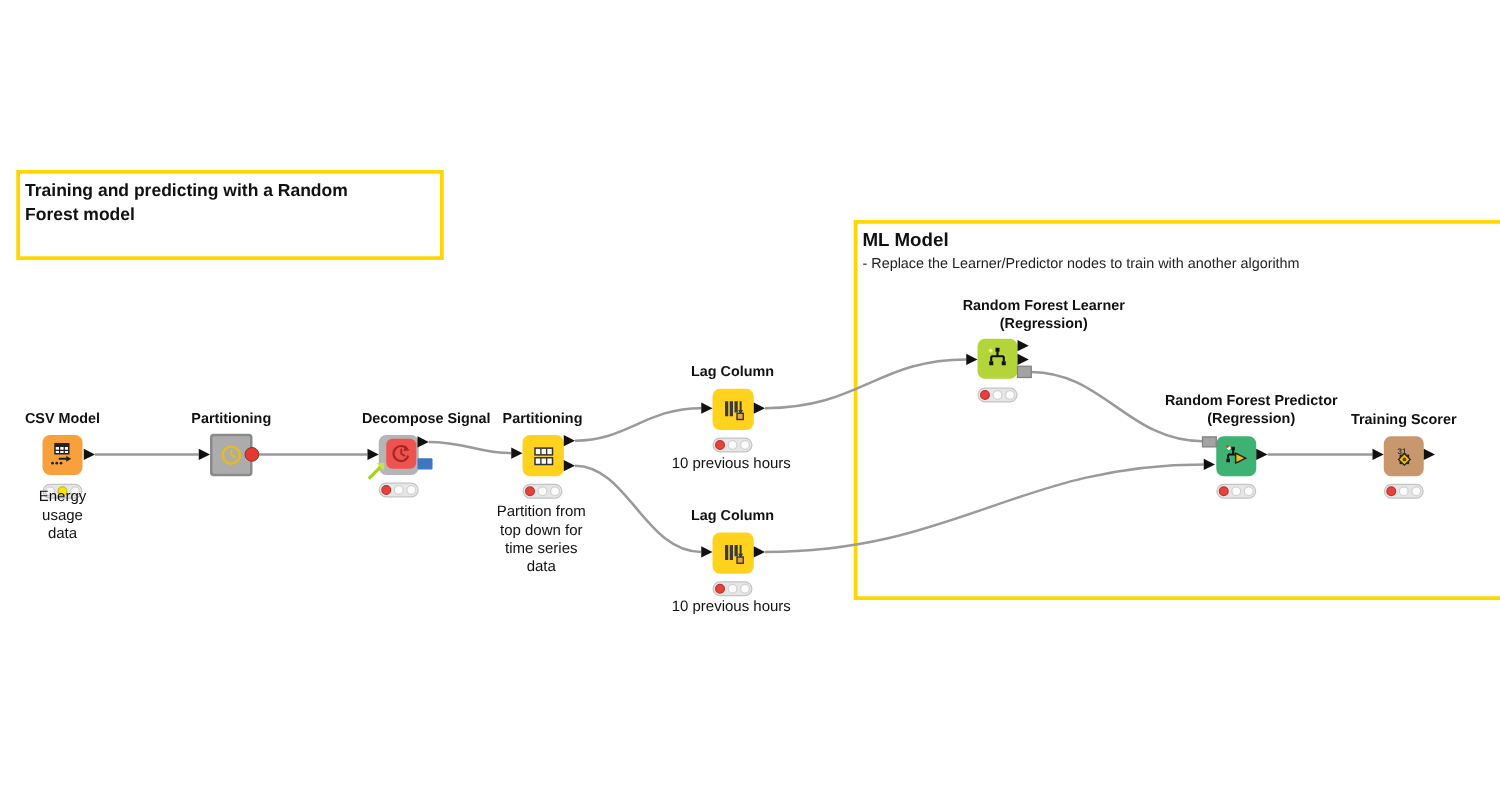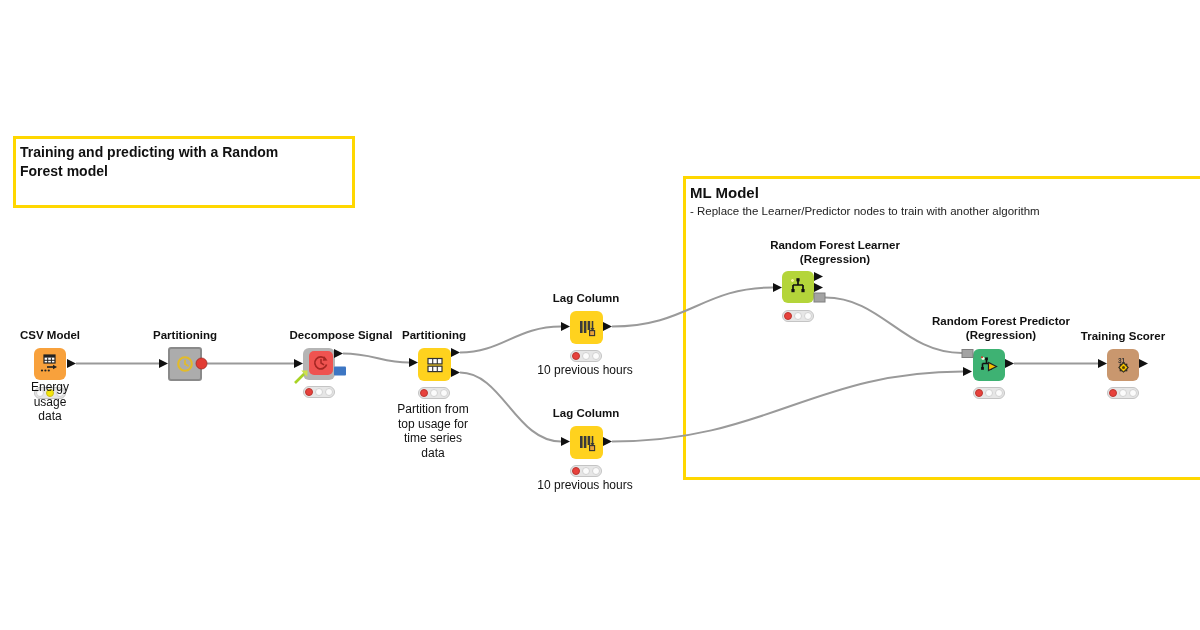--- a/index.html
+++ b/index.html
@@ -243,23 +243,23 @@
       <i class="red"></i>
       <i></i>
       <i></i>
     </div>
   <div class="tl" style="left:1107px;top:387px;">
       <i class="red"></i>
       <i></i>
       <i></i>
     </div>
 
-  <div class="comment" style="left:50px;top:380px;">Energy
+  <div class="comment" style="left:50px;top:390px;">Energy
 usage
 data</div>
   <div class="comment" style="left:433px;top:402px;">Partition from
-top usage for
+top down for
 time series
 data</div>
   <div class="comment" style="left:585px;top:363px;">10 previous hours</div>
   <div class="comment" style="left:585px;top:478px;">10 previous hours</div>
 
 </div>
 
 </body></html>

